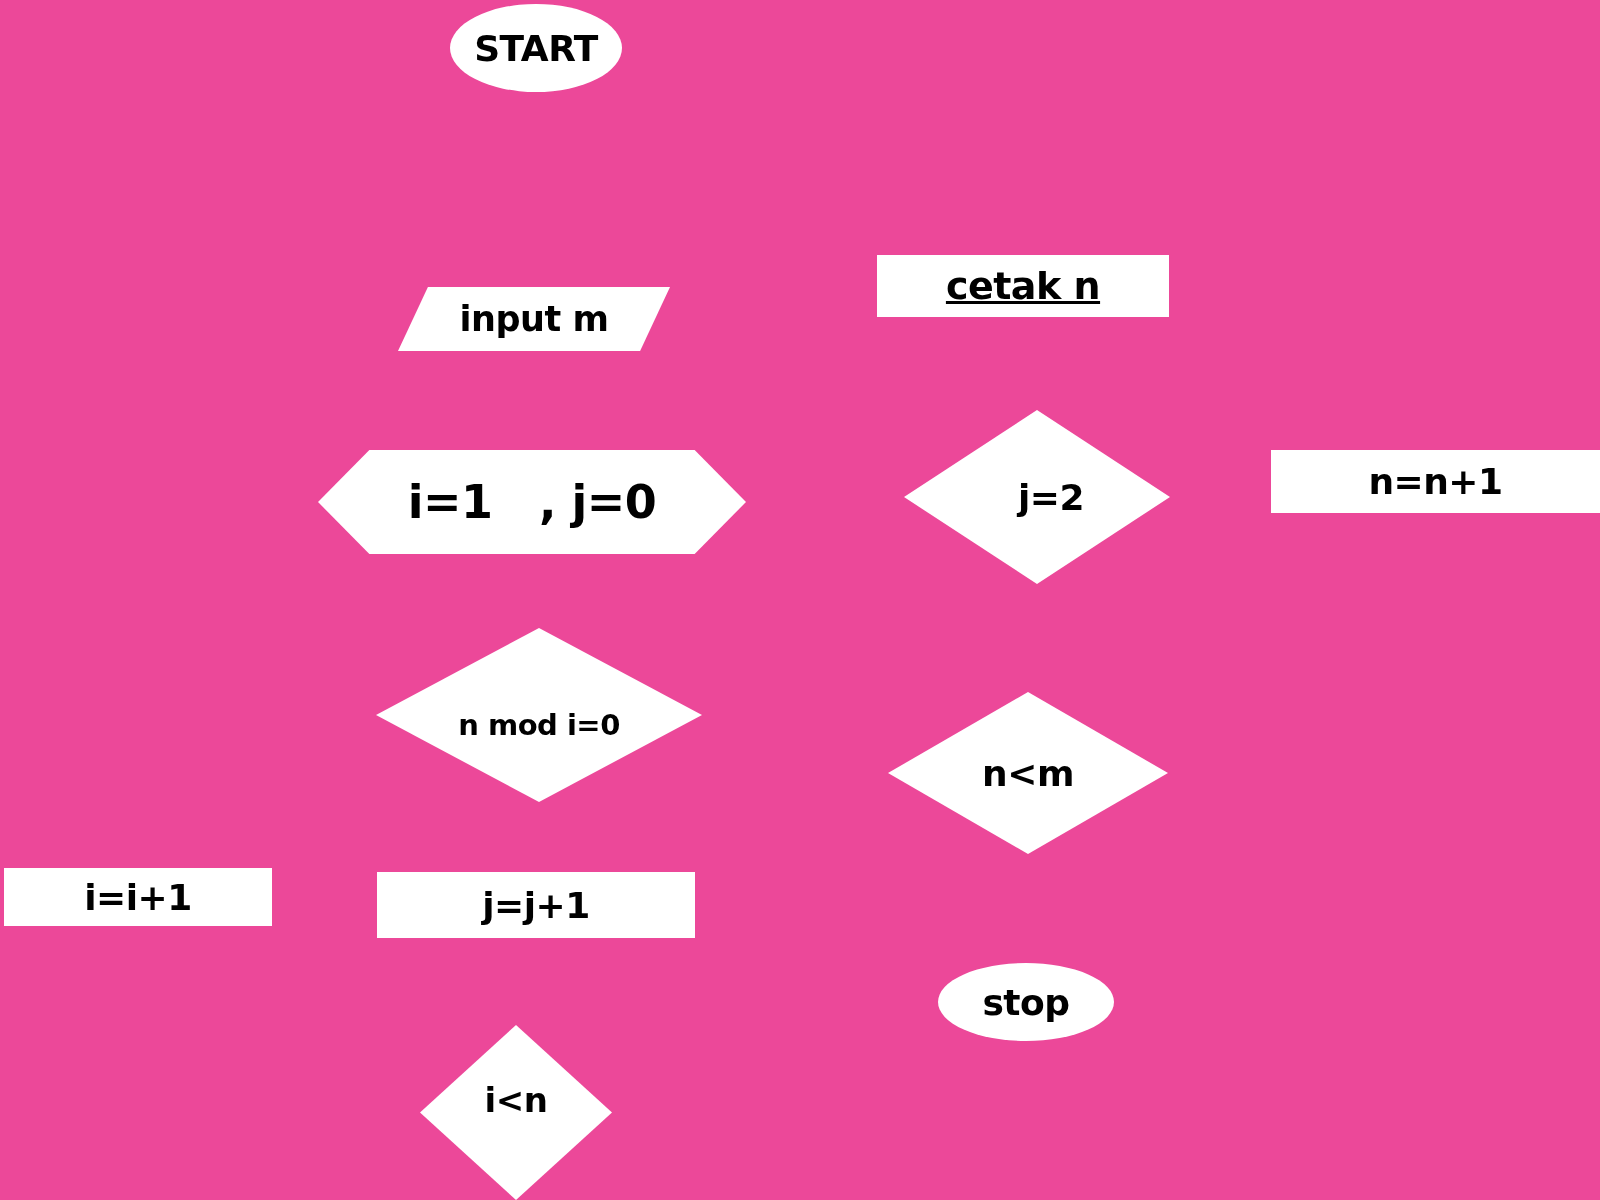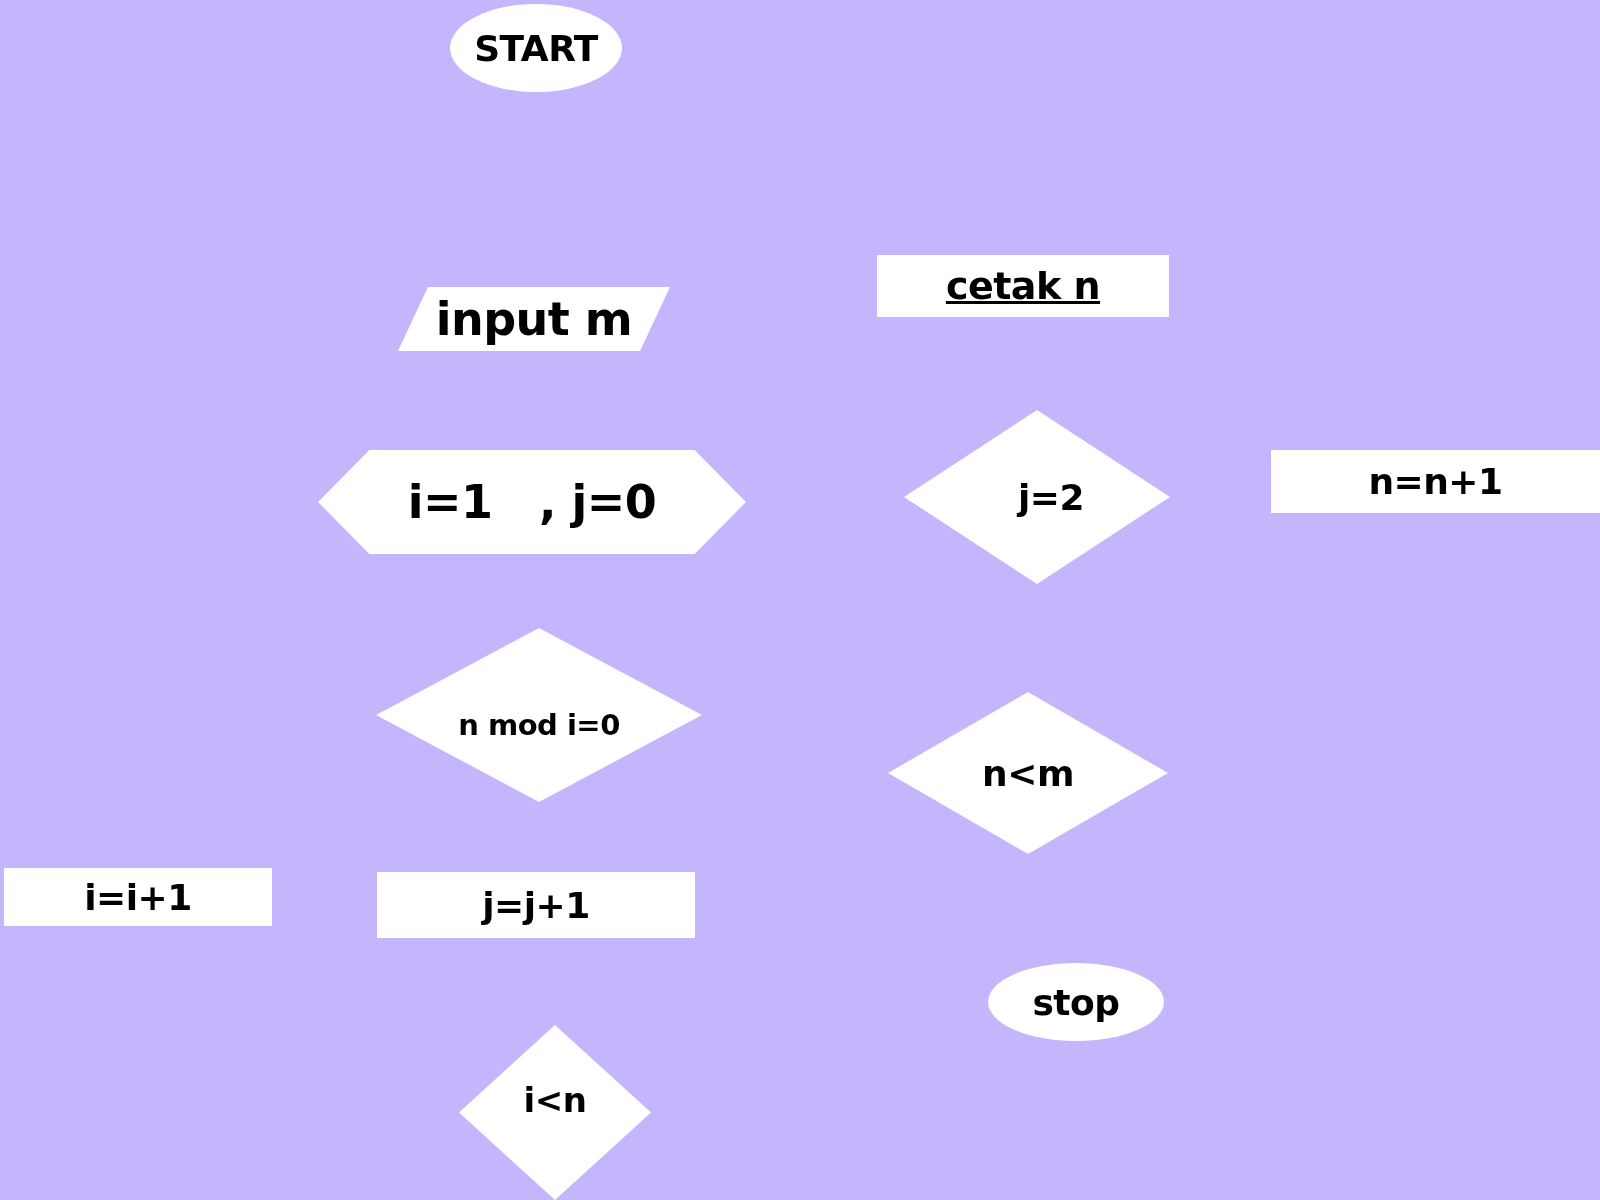--- a/index.html
+++ b/index.html
@@ -5,21 +5,21 @@
 <style>
   html, body {
     margin: 0;
     padding: 0;
     background: #000000;
   }
   #canvas {
     position: relative;
     width: 1600px;
     height: 1200px;
-    background: #c4b5fd;
+    background: #ec4899;
     overflow: hidden;
     font-family: "DejaVu Sans", sans-serif;
   }
   .node {
     position: absolute;
     display: flex;
     align-items: center;
     justify-content: center;
     box-sizing: border-box;
   }
@@ -61,21 +61,21 @@
 <div id="canvas">
 
   <div class="node" style="left:450px; top:4px; width:172px; height:88px;">
     <div class="shape shape-oval"></div>
     <span class="label" style="font-size:36px;">START</span>
   </div>
 
 
   <div class="node" style="left:398px; top:287px; width:272px; height:64px;">
     <div class="shape shape-para"></div>
-    <span class="label" style="font-size:46px;">input m</span>
+    <span class="label" style="font-size:35px;">input m</span>
   </div>
 
   <div class="node" style="left:318px; top:450px; width:428px; height:104px;">
     <div class="shape shape-hex"></div>
     <span class="label" style="font-size:46px;">i=1   , j=0</span>
   </div>
 
   <div class="node" style="left:376px; top:628px; width:326px; height:174px;">
     <div class="shape shape-diamond"></div>
     <span class="label" style="font-size:29px; margin-top:20px;">n mod i=0</span>
@@ -84,21 +84,21 @@
   <div class="node" style="left:4px; top:868px; width:268px; height:58px;">
     <div class="shape shape-rect"></div>
     <span class="label" style="font-size:36px;">i=i+1</span>
   </div>
 
   <div class="node" style="left:377px; top:872px; width:318px; height:66px;border-radius:21px;">
     <div class="shape shape-rect"></div>
     <span class="label" style="font-size:36px;">j=j+1</span>
   </div>
 
-  <div class="node" style="left:459px; top:1025px; width:192px; height:175px;">
+  <div class="node" style="left:420px; top:1025px; width:192px; height:175px;">
     <div class="shape shape-diamond"></div>
     <span class="label" style="font-size:34px; margin-top:-26px;">i&lt;n</span>
   </div>
 
   <div class="node" style="left:877px; top:255px; width:292px; height:62px;text-decoration:underline;">
     <div class="shape shape-rect"></div>
     <span class="label" style="font-size:38px;">cetak n</span>
   </div>
 
   <div class="node" style="left:904px; top:410px; width:266px; height:174px;">
@@ -109,18 +109,18 @@
   <div class="node" style="left:1271px; top:450px; width:329px; height:63px;">
     <div class="shape shape-rect"></div>
     <span class="label" style="font-size:36px;">n=n+1</span>
   </div>
 
   <div class="node" style="left:888px; top:692px; width:280px; height:162px;">
     <div class="shape shape-diamond"></div>
     <span class="label" style="font-size:36px;">n&lt;m</span>
   </div>
 
-  <div class="node" style="left:988px; top:963px; width:176px; height:78px;align-items:center;">
+  <div class="node" style="left:938px; top:963px; width:176px; height:78px;align-items:center;">
     <div class="shape shape-oval"></div>
     <span class="label" style="font-size:36px;">stop</span>
   </div>
 
 </div>
 
 </body></html>

